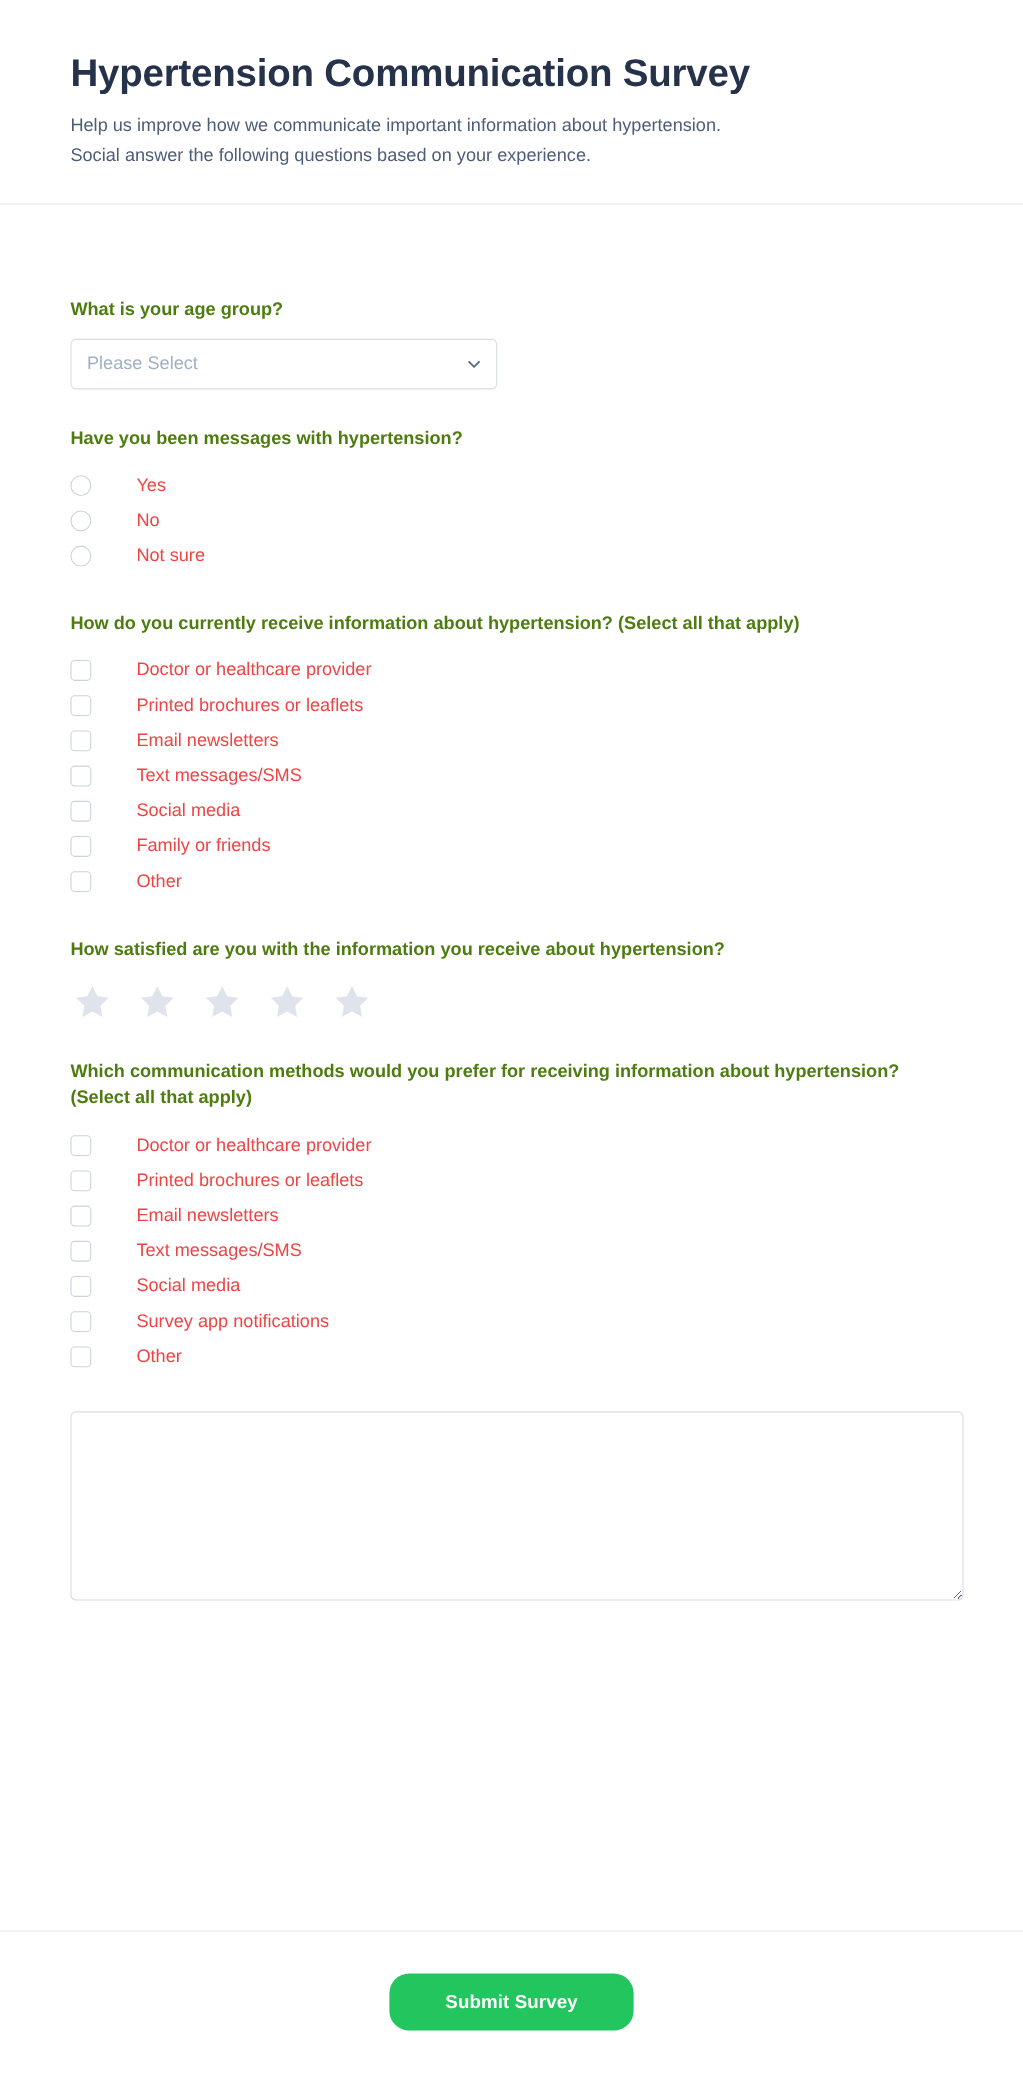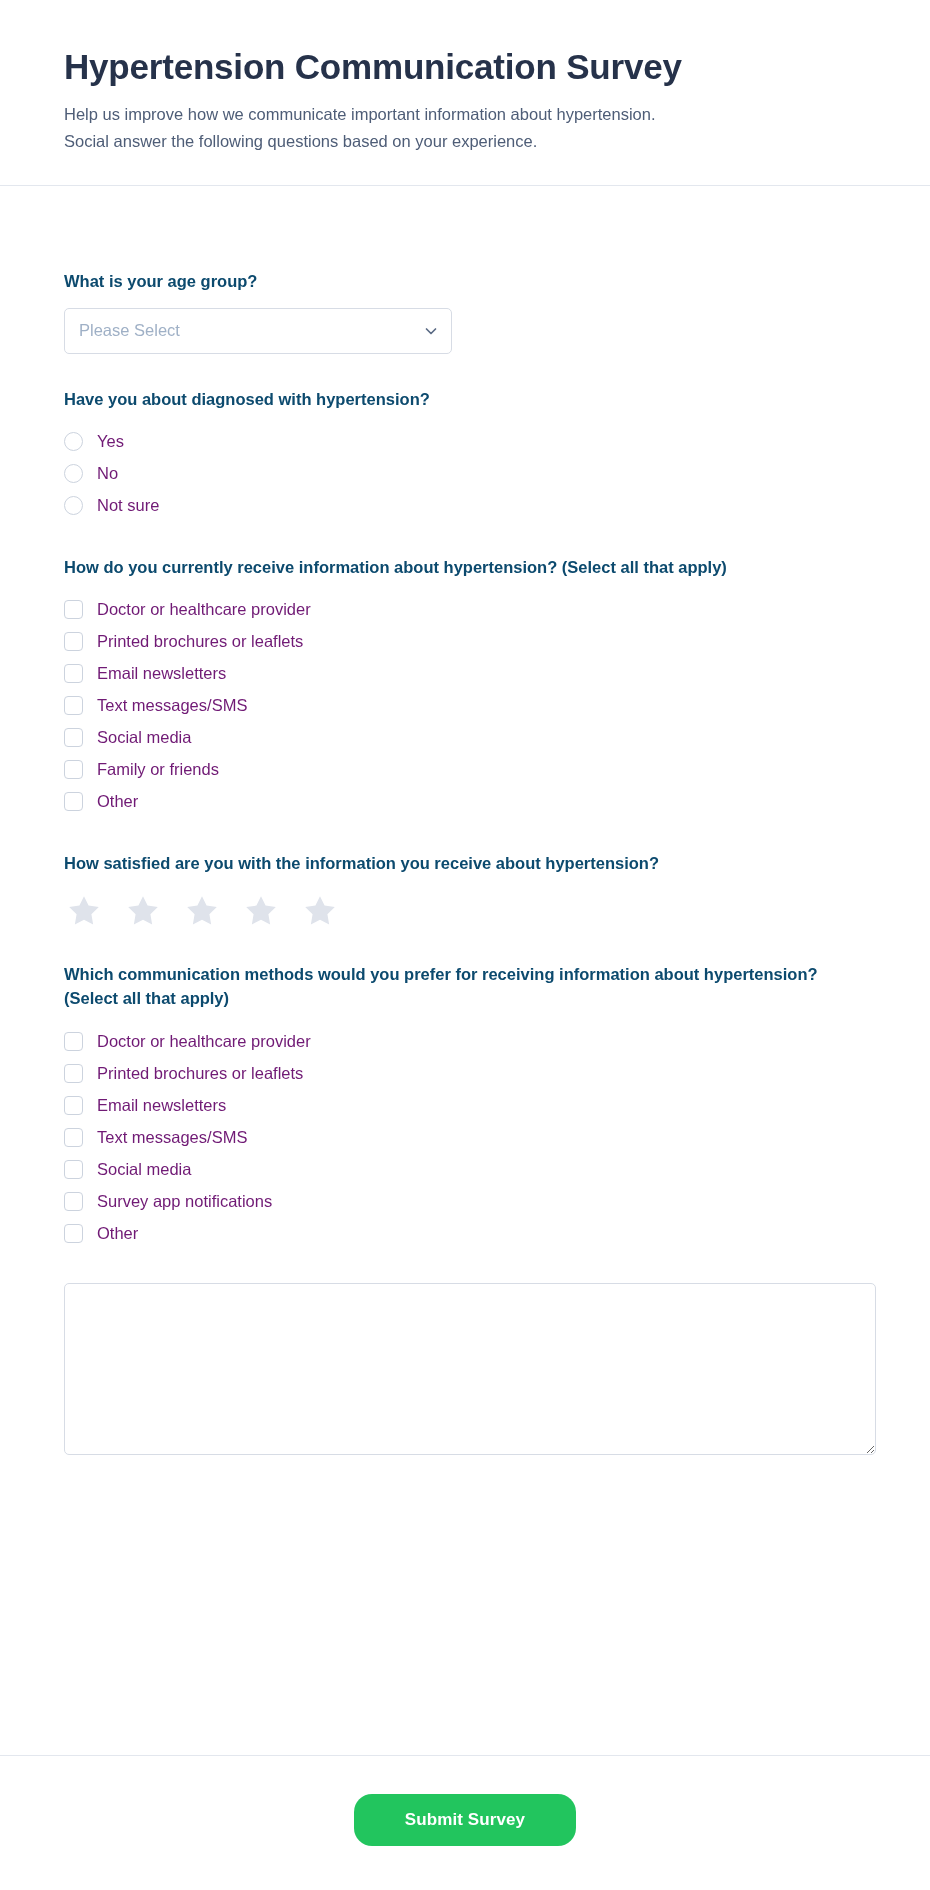--- a/index.html
+++ b/index.html
@@ -53,21 +53,21 @@
     padding: 40px 64px 0 64px;
     flex: 1 0 auto;
   }
   .question-block {
     margin-bottom: 34px;
   }
   .question-label {
     font-size: 16.5px;
     font-weight: bold;
     line-height: 1.45;
-    color: #0c4a6e;
+    color: #4d7c0f;
     margin: 0 0 14px 0;
     max-width: 800px;
   }
 
   
   .select-wrap {
     position: relative;
     width: 388px;
     height: 46px;
   }
@@ -111,22 +111,23 @@
     width: 19px;
     height: 19px;
     border: 1.5px solid #ccd3de;
     border-radius: 50%;
     background: #ffffff;
     flex: 0 0 auto;
     margin-right: 14px;
   }
   .option-text {
     font-size: 16.5px;
-    color: #701a75;
+    color: #ef4444;
     line-height: 1;
+    margin-left: 27px;
   }
 
   
   .check-row {
     display: flex;
     align-items: center;
     height: 32px;
     cursor: pointer;
     width: fit-content;
   }
@@ -223,21 +224,21 @@
         </div>
         <span class="select-chevron">
           <svg width="14" height="14" viewBox="0 0 14 14" aria-hidden="true">
             <path d="M2.5 5 L7 9.5 L11.5 5" fill="none" stroke="#5b6b85" stroke-width="1.7" stroke-linecap="round" stroke-linejoin="round"></path>
           </svg>
         </span>
       </div>
     </div>
 
     <div class="question-block">
-      <p class="question-label">Have you about diagnosed with hypertension?</p>
+      <p class="question-label">Have you been messages with hypertension?</p>
       <div>
         <div class="option-row">
           <span class="radio-mark"></span>
           <span class="option-text">Yes</span>
         </div>
         <div class="option-row">
           <span class="radio-mark"></span>
           <span class="option-text">No</span>
         </div>
         <div class="option-row">

